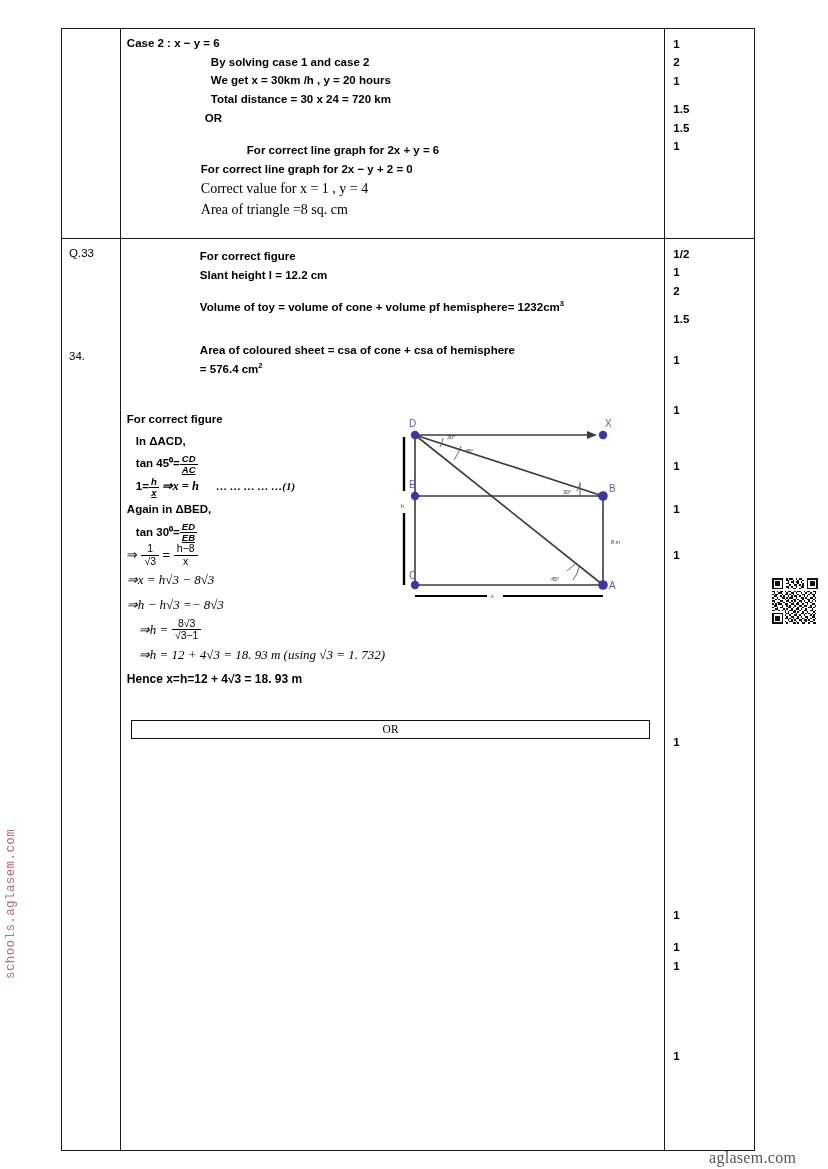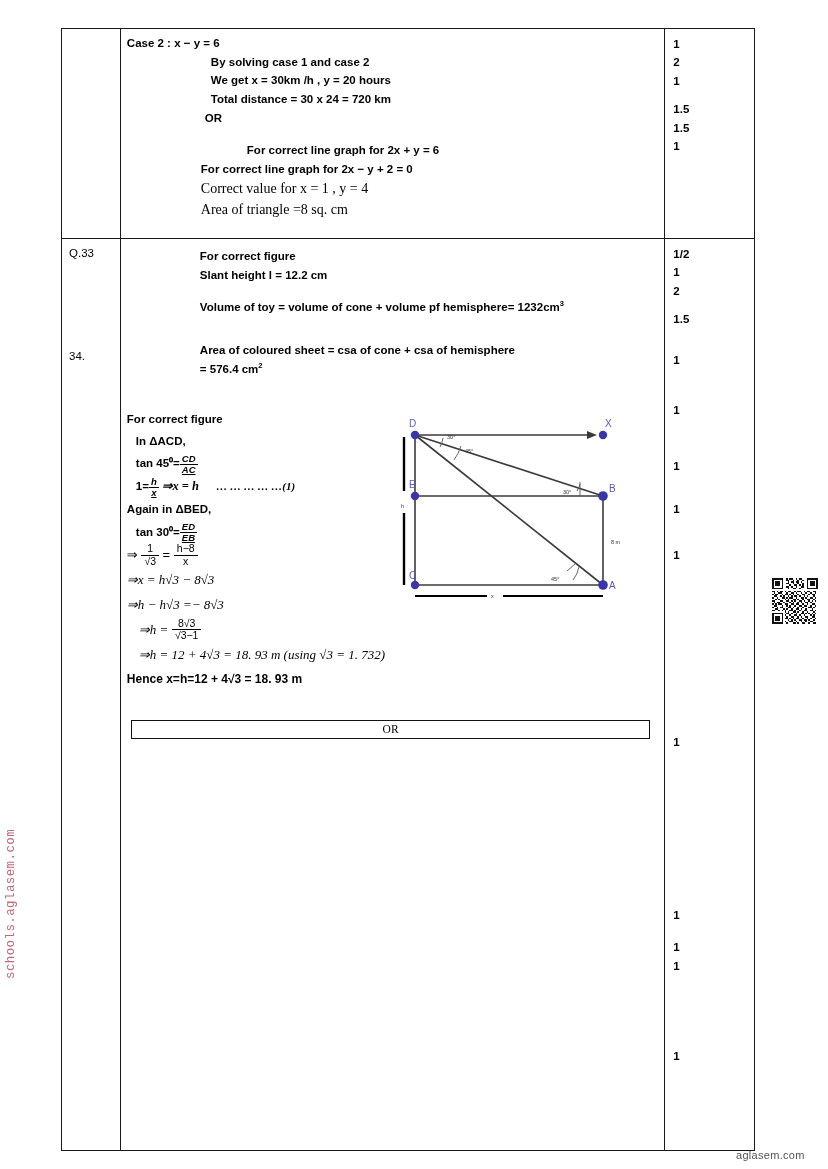--- a/index.html
+++ b/index.html
@@ -81,22 +81,22 @@
   
   .vert-wm{
     position:absolute;left:4px;top:963px;
     font-family:"Liberation Mono",monospace;
     font-size:12.5px;color:#c0697a;letter-spacing:0.4px;
     transform:rotate(-90deg);transform-origin:left top;
     white-space:nowrap;
   }
   .foot-wm{
     position:absolute;left:709px;top:1133px;
-    font-family:Liberation Sans, sans-serif;
-    font-size:11px;color:#555;letter-spacing:0.3px;margin-left:27px;
+    font-family:Liberation Serif, serif;
+    font-size:16px;color:#555;letter-spacing:0.3px;
   }
   .qr{position:absolute;left:772px;top:562px;width:46px;height:46px;}
 </style>
 </head>
 <body>
 
 <div class="page">
 
   <table class="tbl">
 

